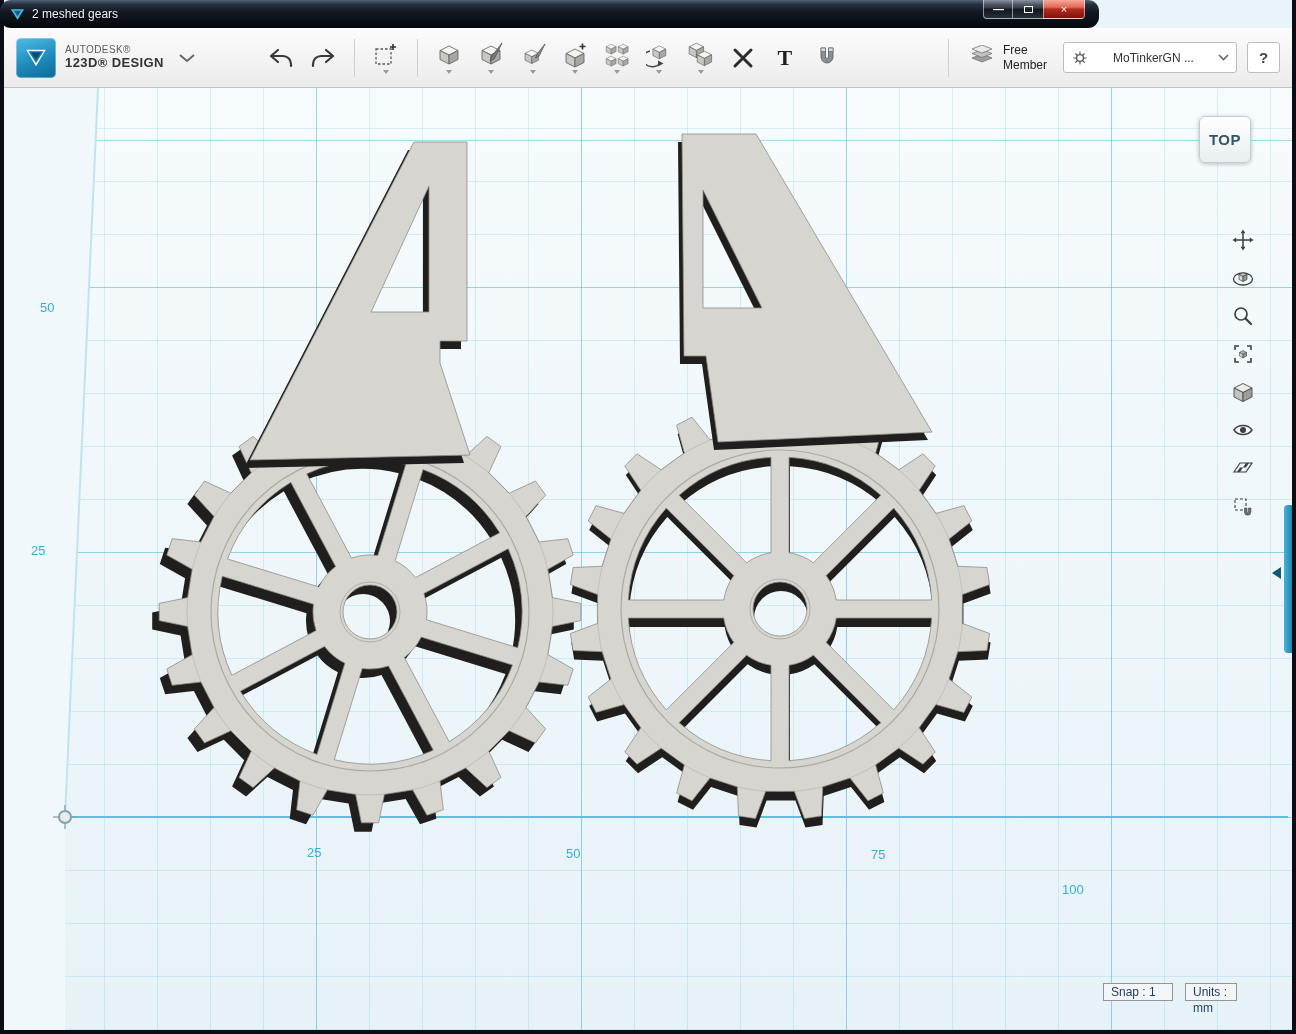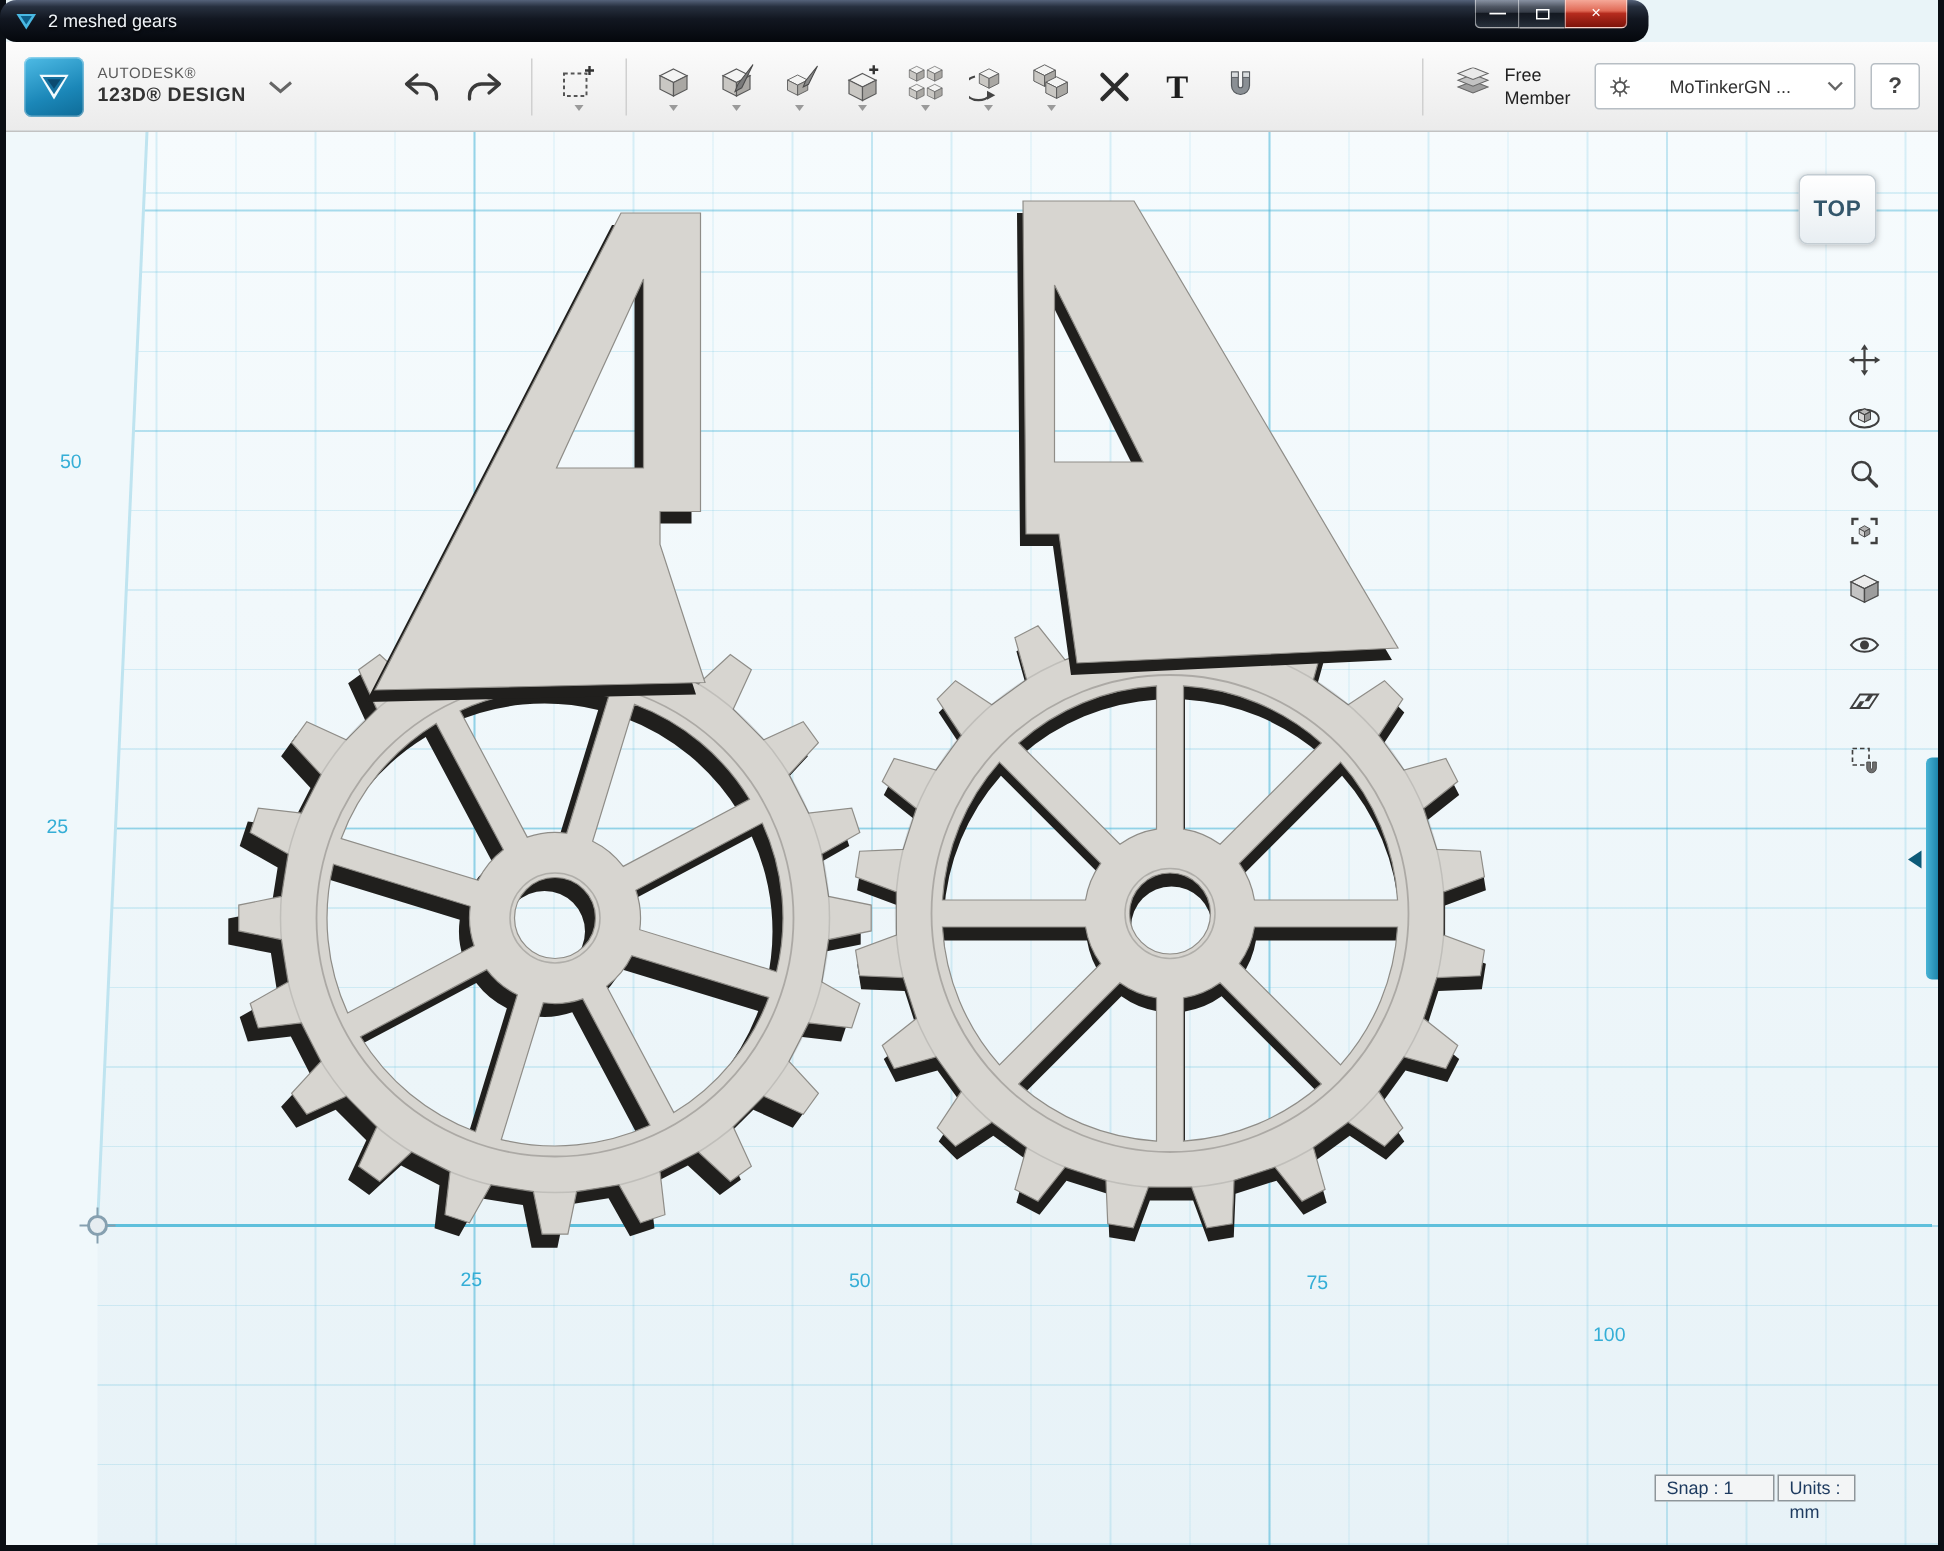--- a/index.html
+++ b/index.html
@@ -79,21 +79,21 @@
 
   .scroll-handle { position:absolute; left:1280px; top:417px; width:8px; height:148px;
                    background:linear-gradient(90deg,#48b3d5,#1e86ac); border-radius:4px 0 0 4px; }
   .scroll-arrow { position:absolute; left:1268px; top:479px; width:0; height:0;
                   border-top:6px solid transparent; border-bottom:6px solid transparent;
                   border-right:9px solid #0d5a78; }
 
   .status-box { position:absolute; top:895px; height:18px; line-height:16px;
                 background:#f3f5f6; border:1px solid #8e969b; font-size:12px; color:#1d3a5f;
                 padding:0 7px; }
-  #snap-box  { left:1099px; width:80px; }
+  #snap-box  { left:1099px; width:70px; }
   #units-box { left:1181px; width:52px; }
 </style>
 </head>
 <body>
 
 <svg width="0" height="0" style="position:absolute" aria-hidden="true">
   <defs>
     <g id="sym-cube">
       <polygon points="13,4 22,8.5 13,13 4,8.5" fill="#f4f4f3" stroke="#5a5a5a" stroke-width="0.8"></polygon>
       <polygon points="4,8.5 13,13 13,22 4,17.5" fill="#c9c7c3" stroke="#5a5a5a" stroke-width="0.8"></polygon>

